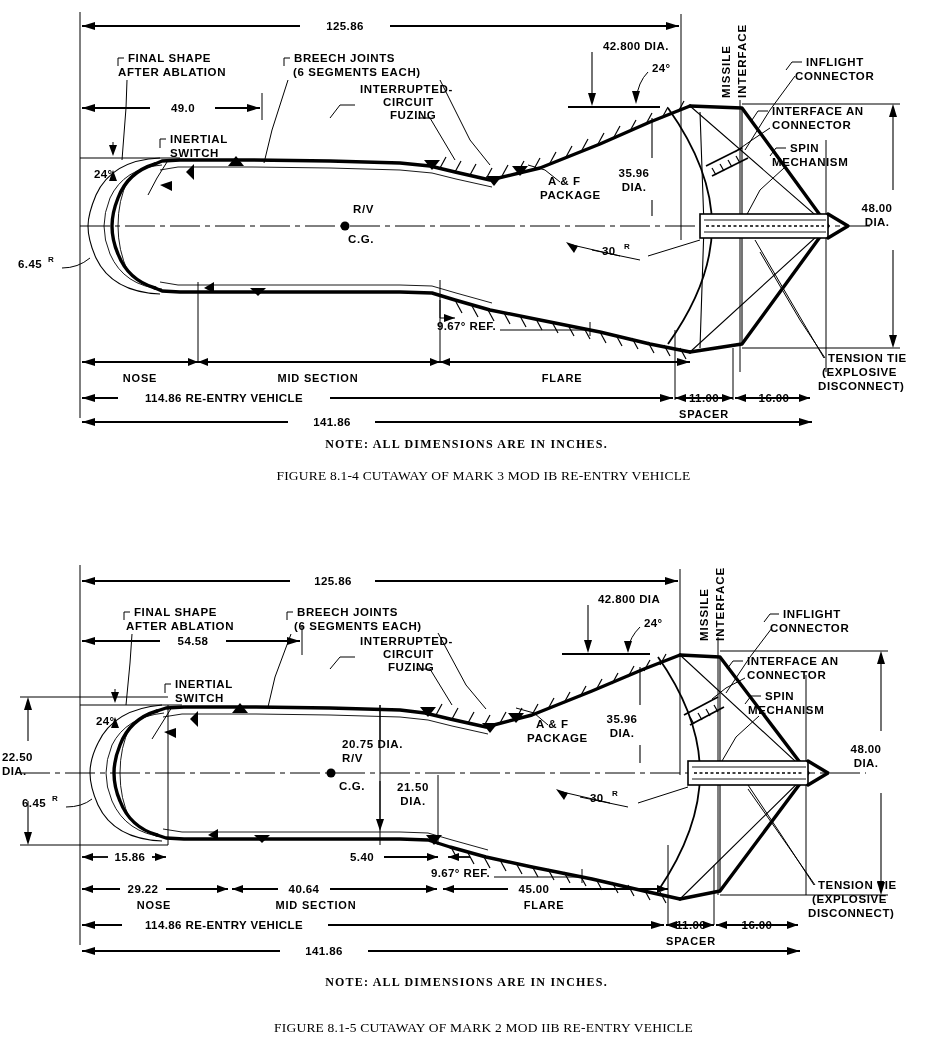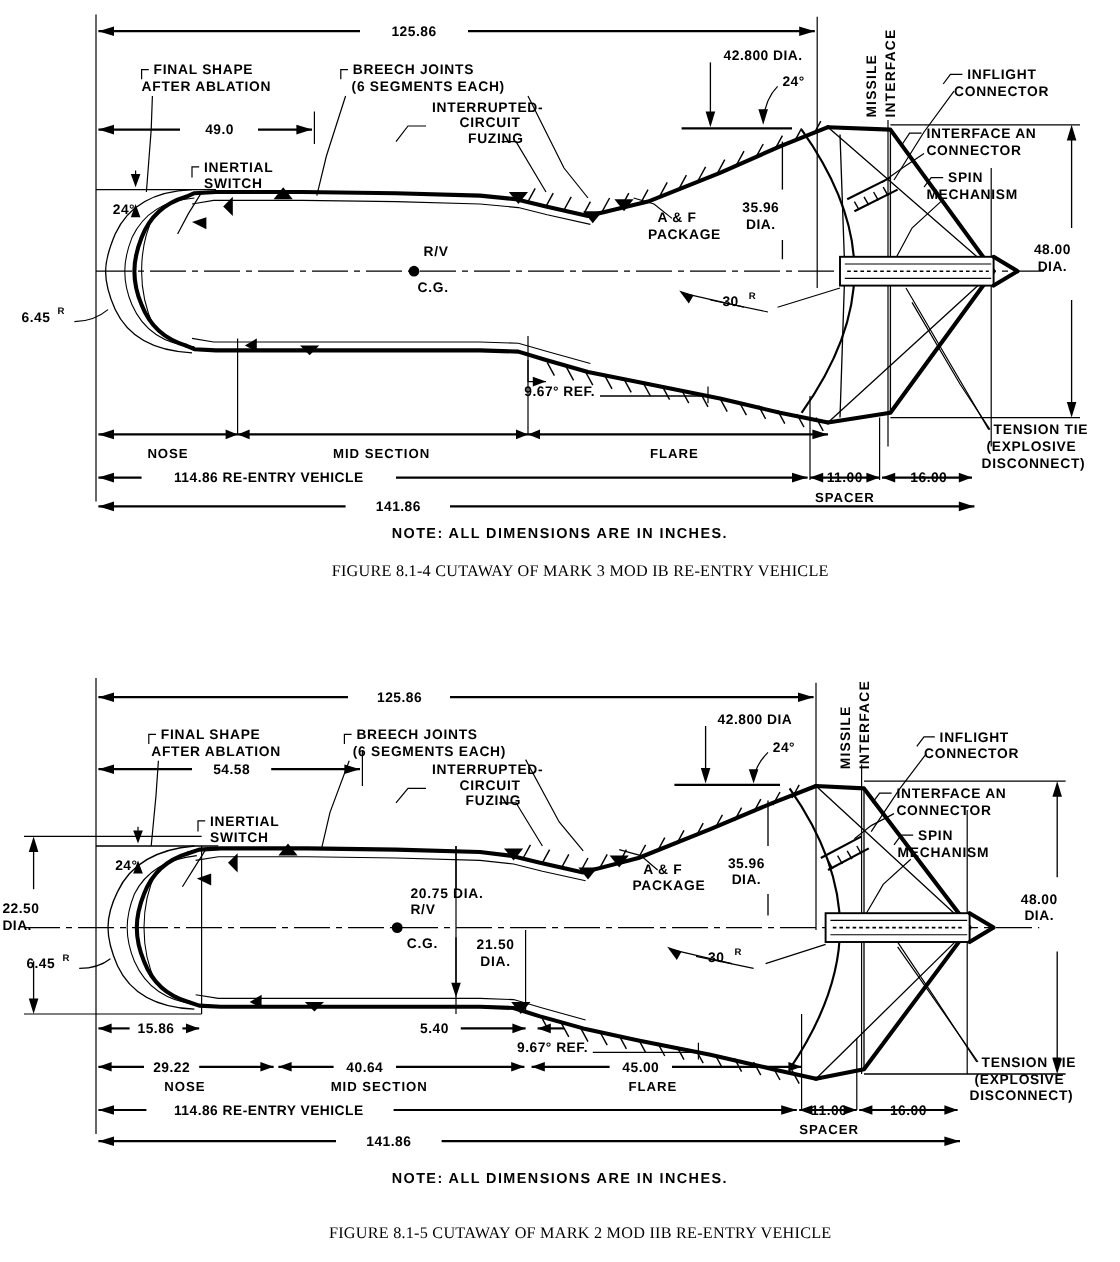--- a/index.html
+++ b/index.html
@@ -8,21 +8,21 @@
   .fig{position:absolute;left:0;width:931px;}
   #fig1-block{top:0;height:470px;}
   #fig2-block{top:545px;height:507px;}
   svg{display:block;}
   text{font-family:"Liberation Sans",sans-serif;fill:#000;}
   .dim{font-size:11.5px;font-weight:bold;letter-spacing:0.4px;}
   .lbl{font-size:11.5px;font-weight:bold;letter-spacing:0.6px;}
   .sec{font-size:11px;font-weight:bold;letter-spacing:0.8px;}
   .sup{font-size:8px;font-weight:bold;}
   .note{font-size:12px;font-weight:bold;letter-spacing:1.2px;
-        text-align:center;font-family:Liberation Sans, sans-serif;}
+        text-align:center;font-family:Liberation Serif, serif;}
   .caption{font-size:13.5px;letter-spacing:0.2px;text-align:center;
            font-family:"Liberation Serif",serif;padding-left:17px;}
   .notewrap{position:absolute;width:933px;text-align:center;}
   #note1{top:437px;} #fig1cap{top:468px;}
   #note2{top:975px;} #fig2cap{top:1020px;}
   .ln{stroke:#000;fill:none;}
   .thin{stroke-width:1.1;}
   .xthin{stroke-width:0.9;}
   .thick{stroke-width:3.4;stroke-linejoin:round;stroke-linecap:round;}
   .med{stroke-width:1.8;}

